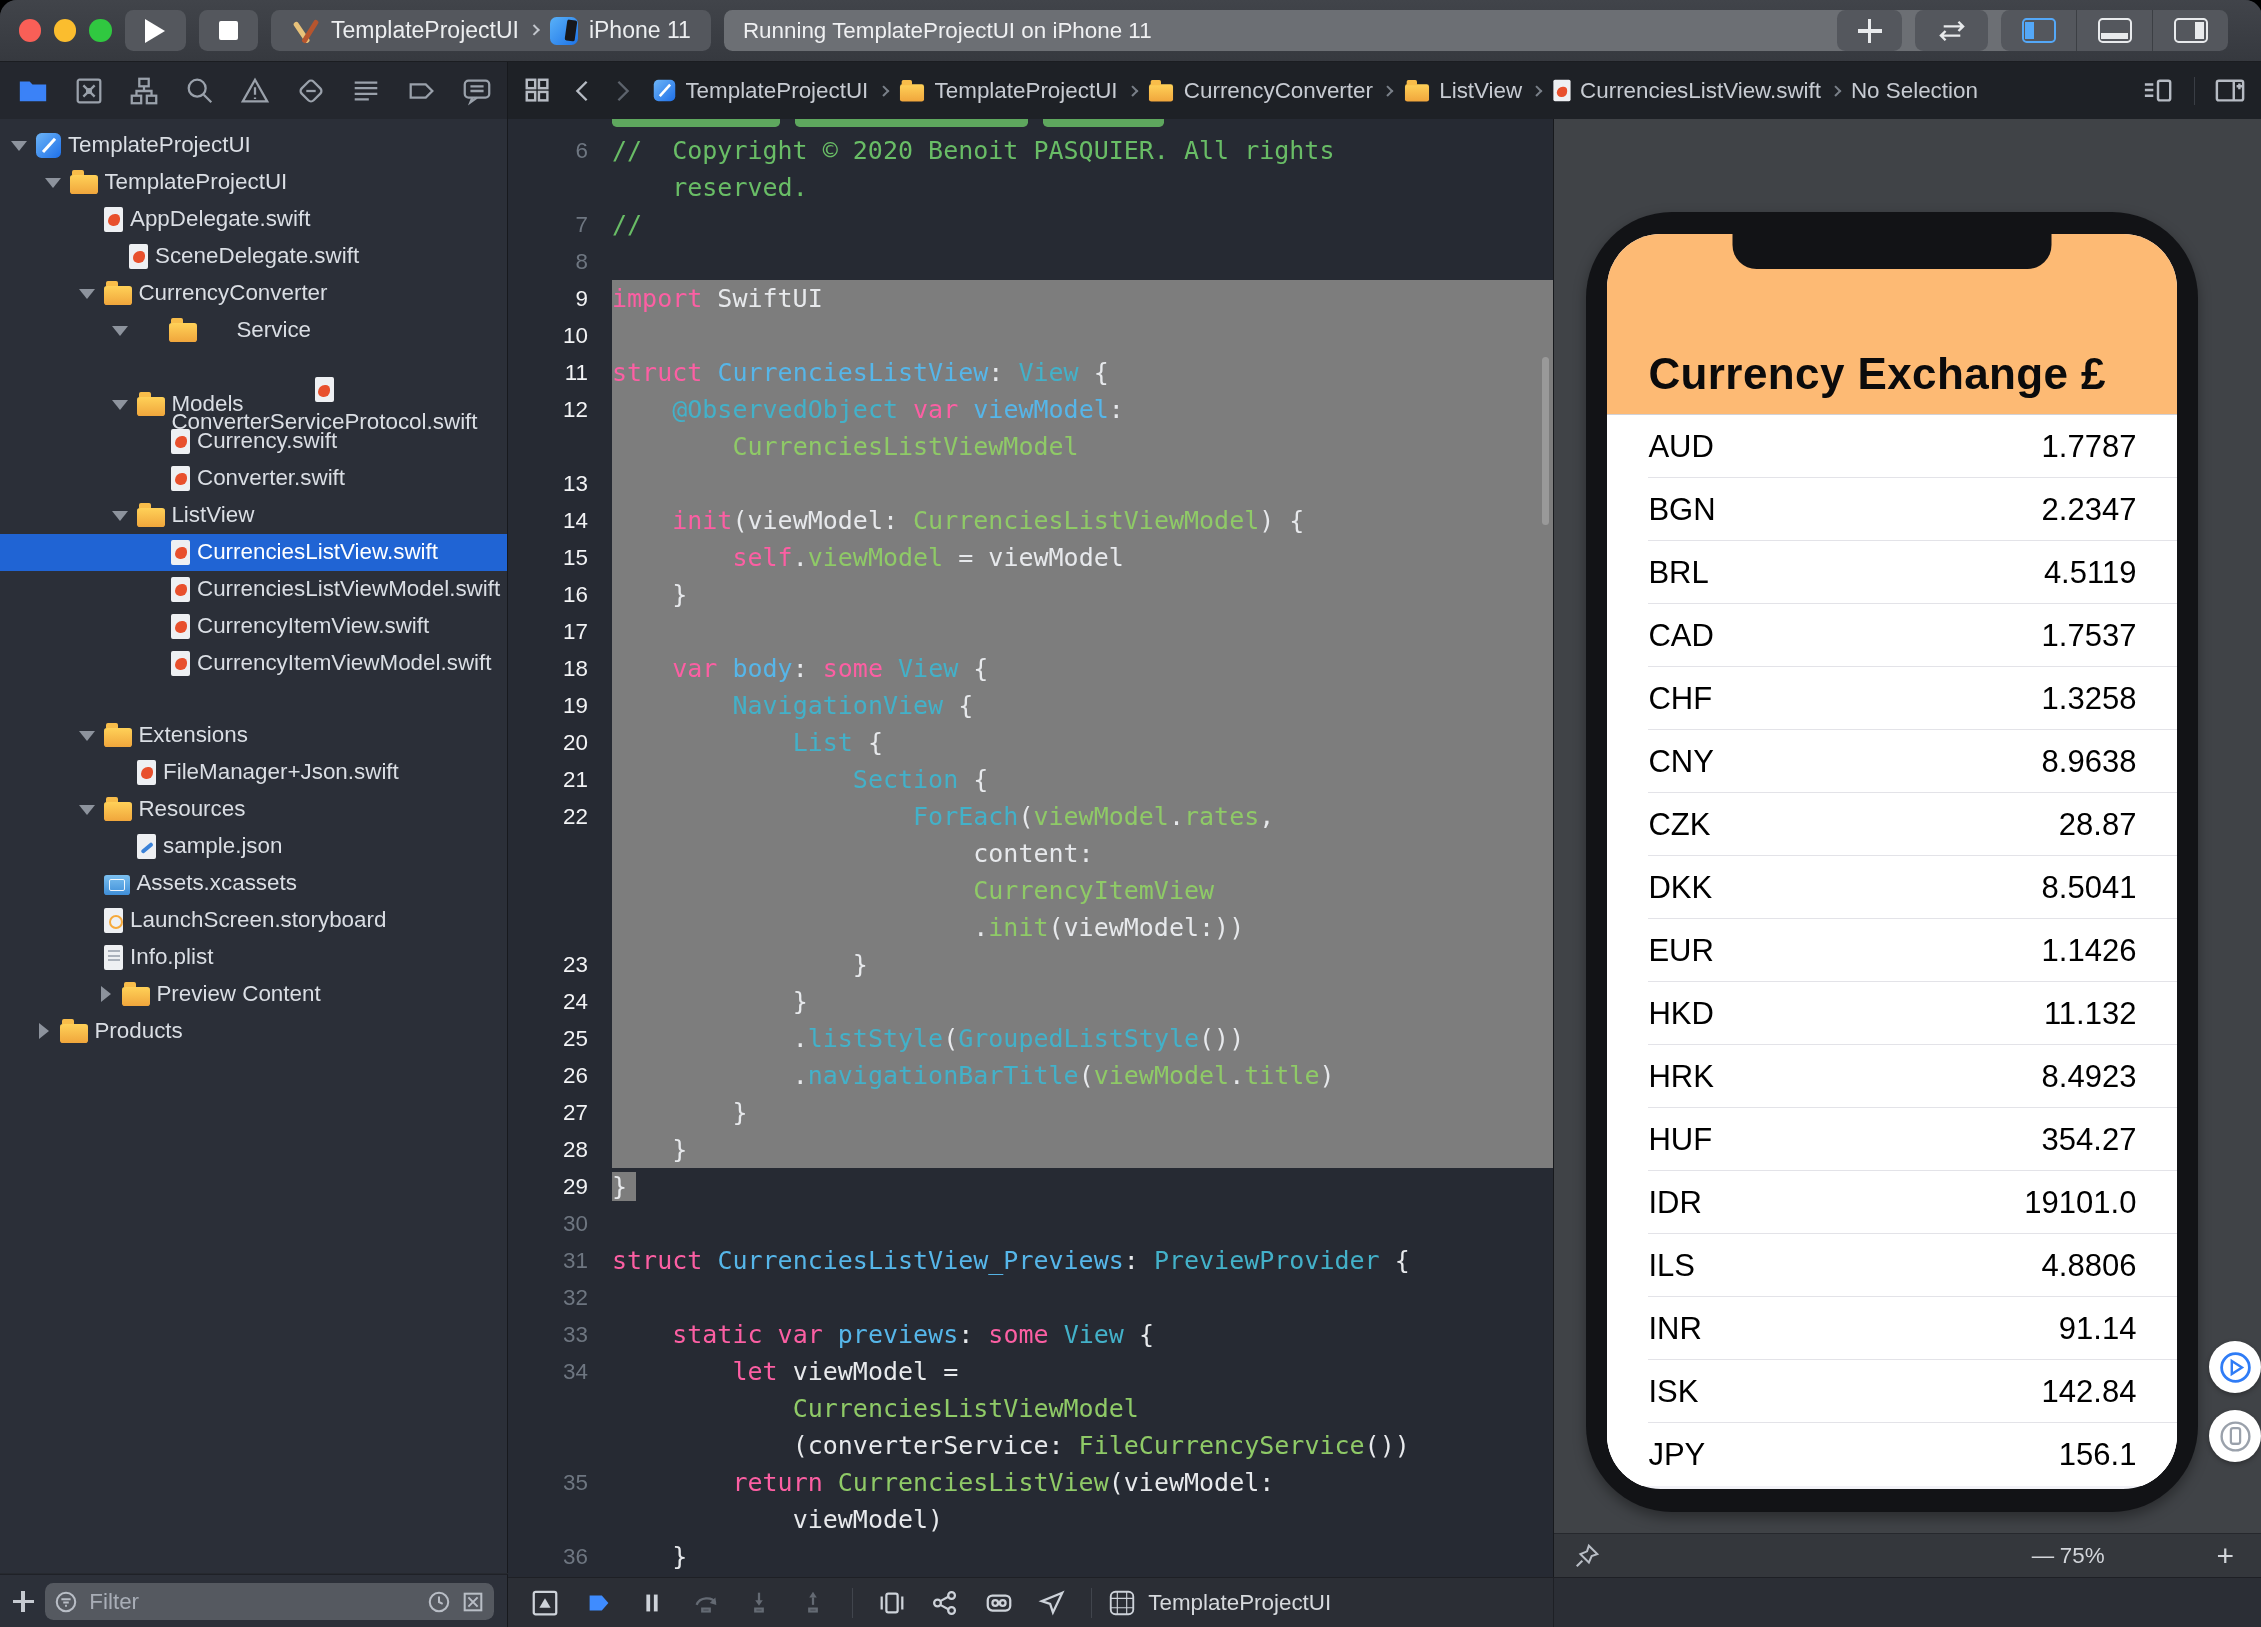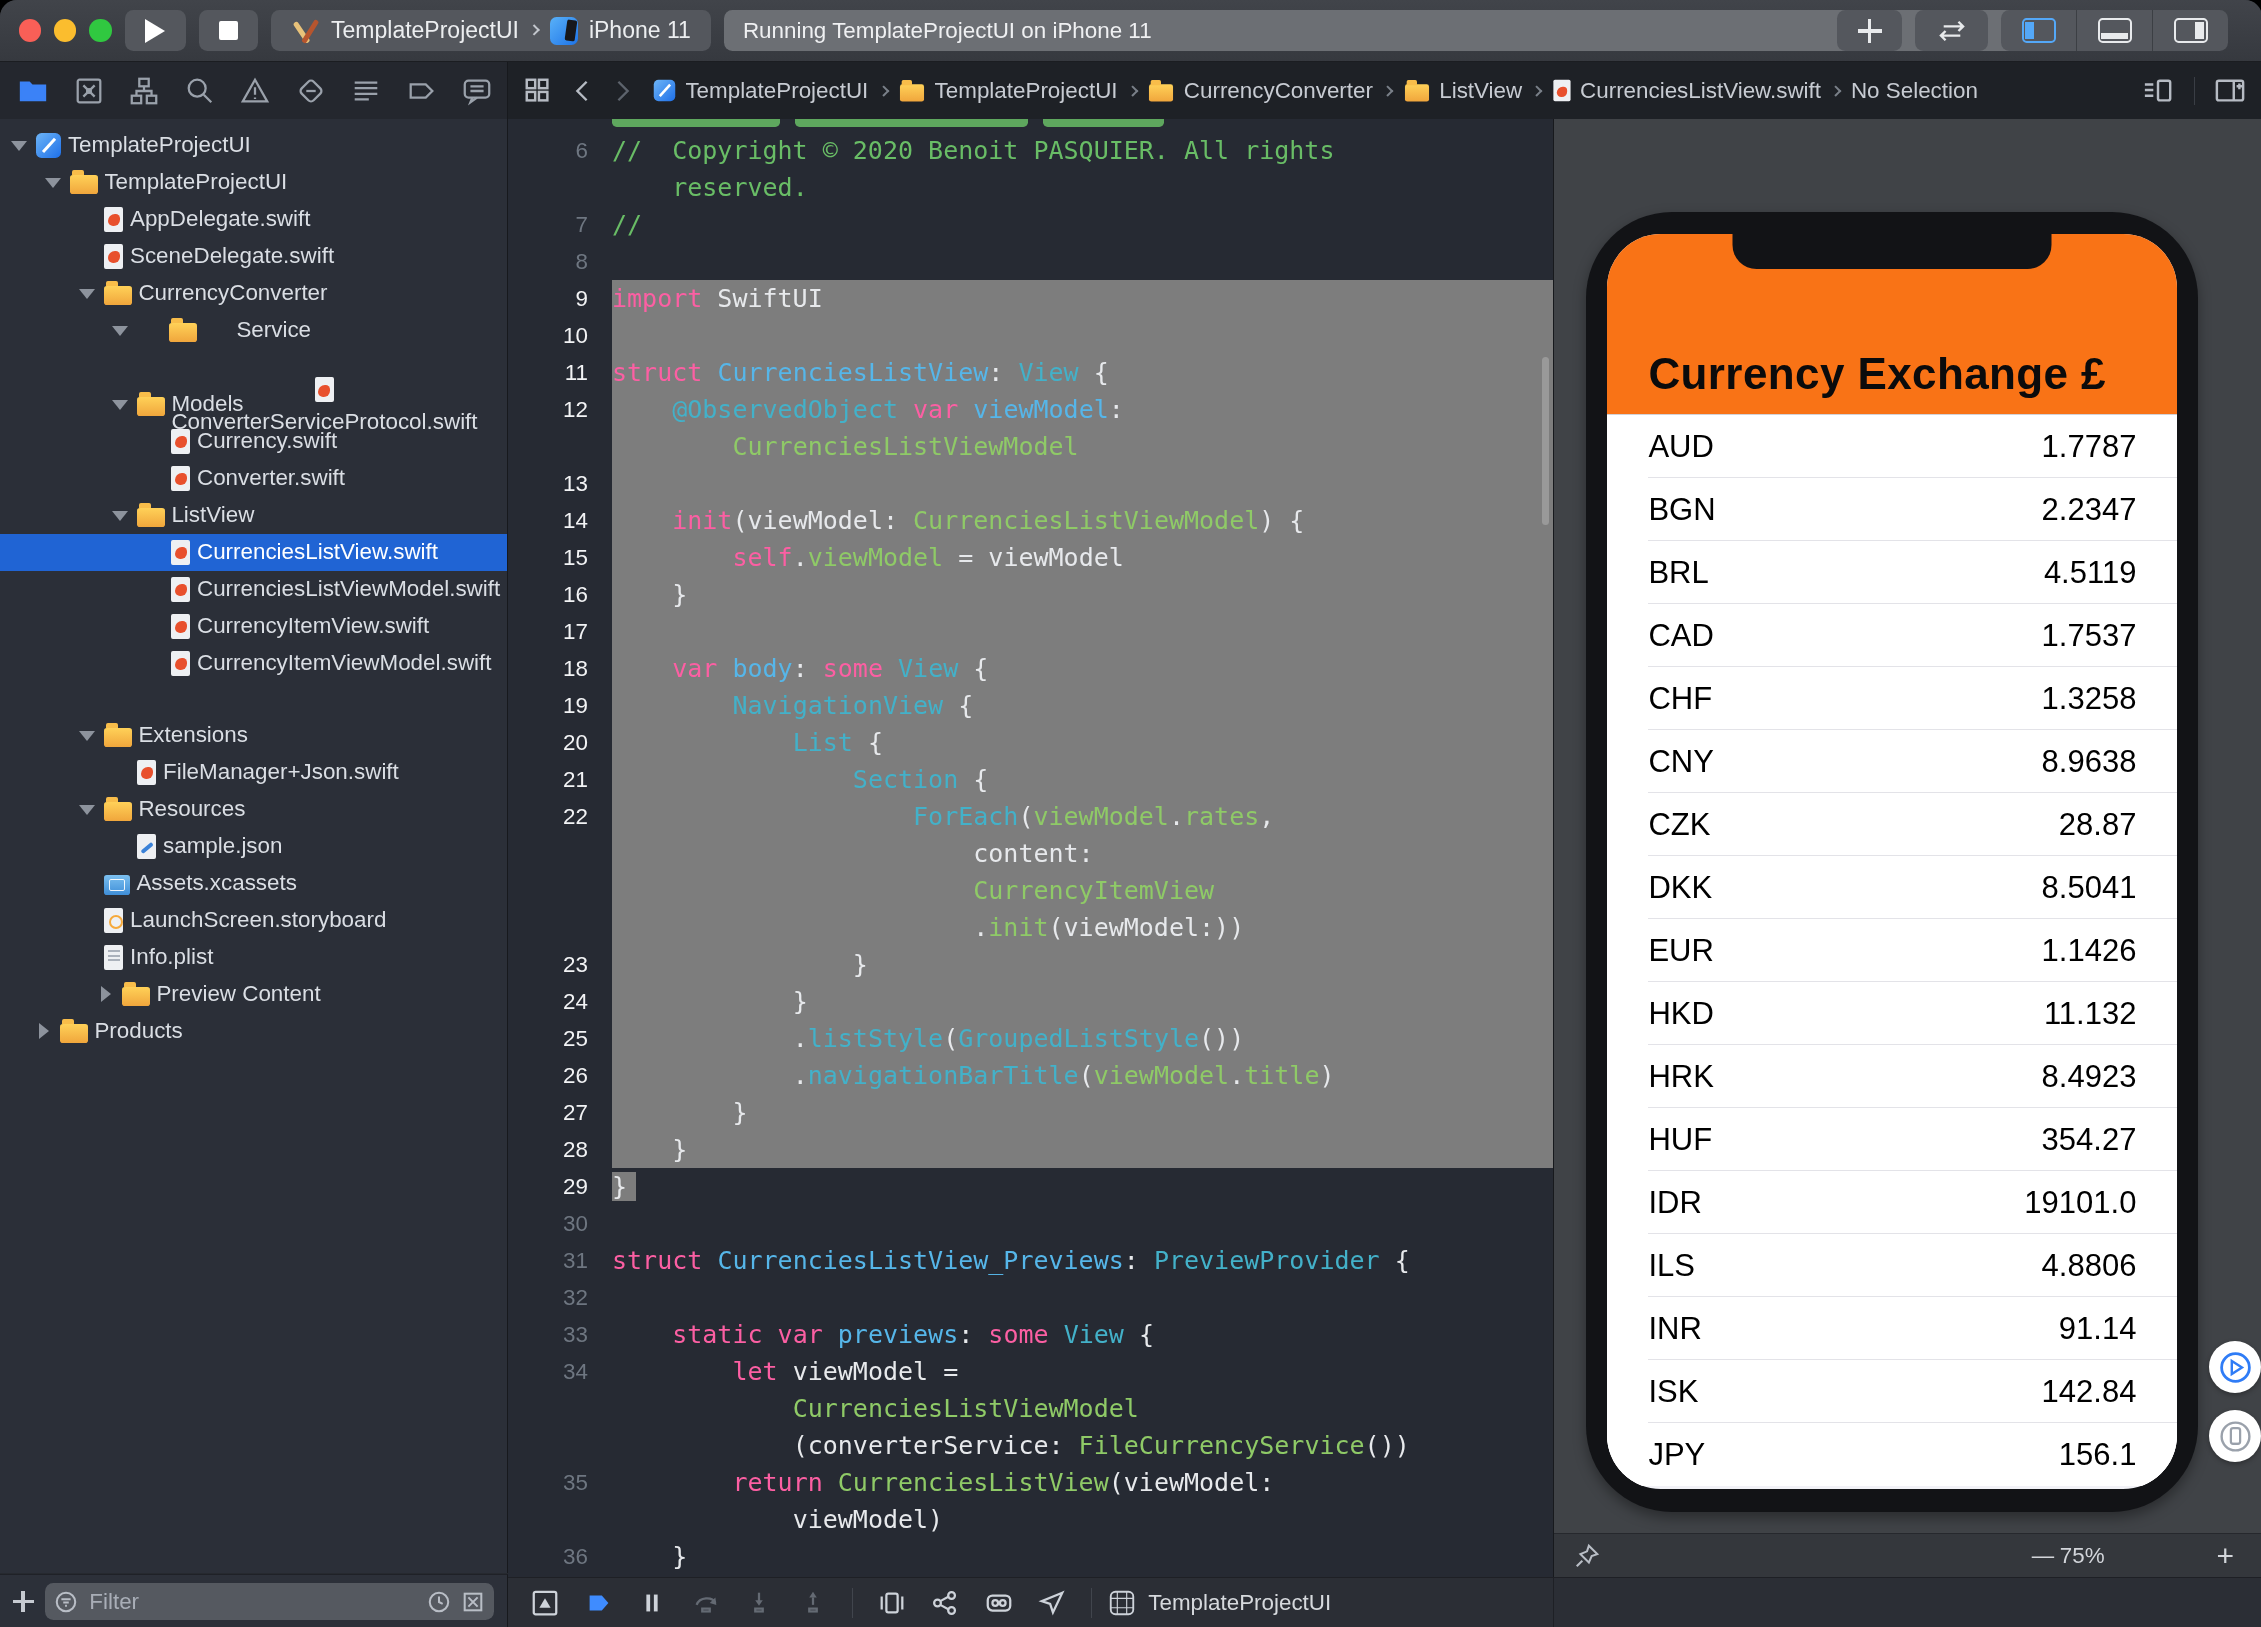--- a/index.html
+++ b/index.html
@@ -112,21 +112,21 @@
   .tk-d{color:#56b6e9;}.tk-g{color:#8fca67;}.tk-c{color:#69bd66;}
   .gbar{display:inline-block;height:24px;border-radius:4.7px;background:#69bd66;margin-right:15px;vertical-align:middle;opacity:.85;}
   .scrollthumb{position:absolute;right:3.7px;top:238px;width:7.5px;height:168px;border-radius:3.7px;background:rgba(255,255,255,.22);}
 
   
   .canvas{position:absolute;left:1553px;top:119px;width:708px;height:1458px;background:#404347;border-left:0.9px solid #17191d;}
   .phone{position:absolute;left:32px;top:93px;width:612px;height:1300px;background:#121316;border-radius:86px;
     box-shadow:0 5.6px 13px rgba(0,0,0,.35);}
   .screen{position:absolute;left:21.4px;top:22.4px;width:570px;height:1255px;border-radius:54px;background:#f2f2f7;overflow:hidden;}
   .notch{position:absolute;top:0;left:50%;transform:translateX(-50%);width:319px;height:35px;background:#121316;border-radius:0 0 24px 24px;z-index:3;}
-  .nav-header{height:181px;background:#f97316;border-bottom:1.9px solid #d2d2d7;position:relative;}
+  .nav-header{height:181px;background:#fdba74;border-bottom:1.9px solid #d2d2d7;position:relative;}
   .nav-title{position:absolute;left:41px;bottom:15px;font-size:44px;font-weight:700;color:#0b0b0c;letter-spacing:0.4px;}
   .clist{background:#fff;}
   .crnc{height:63px;display:flex;justify-content:space-between;align-items:center;padding:0 41px;
     font-size:31px;color:#000;position:relative;background:#fff;}
   .crnc::after{content:"";position:absolute;left:41px;right:0;bottom:0;height:1.9px;background:#e3e3e8;}
   .crnc:last-child::after{display:none;}
   .float-btn{position:absolute;width:52px;height:52px;border-radius:50%;background:#fff;display:flex;align-items:center;justify-content:center;box-shadow:0 1.9px 5.6px rgba(0,0,0,.3);}
   .canvas-bottombar{position:absolute;left:0;top:1414px;width:708px;height:44px;background:#34373c;
     border-top:0.9px solid #26282d;display:flex;align-items:center;padding:0 18.6px;color:#d2d5da;font-size:22.4px;}
   .canvas-bottombar svg{stroke:#b9bec6;fill:none;stroke-width:2.2;}
@@ -328,21 +328,21 @@
         <div class="trow" style="padding-left: 41px;">
           <span class="disc open"></span>
           <span class="tico ic-folder"></span>
           <span class="tlabel">TemplateProjectUI</span>
         </div>
         <div class="trow" style="padding-left: 75px;">
           <span class="disc "></span>
           <span class="tico ic-swift"></span>
           <span class="tlabel">AppDelegate.swift</span>
         </div>
-        <div class="trow" style="padding-left: 75px;">
+        <div class="trow" style="padding-left: 100px;">
           <span class="disc "></span>
           <span class="tico ic-swift"></span>
           <span class="tlabel">SceneDelegate.swift</span>
         </div>
         <div class="trow" style="padding-left: 75px;">
           <span class="disc open"></span>
           <span class="tico ic-folder"></span>
           <span class="tlabel">CurrencyConverter</span>
         </div>
         <div class="trow" style="padding-left: 108px; gap: 39px;">

